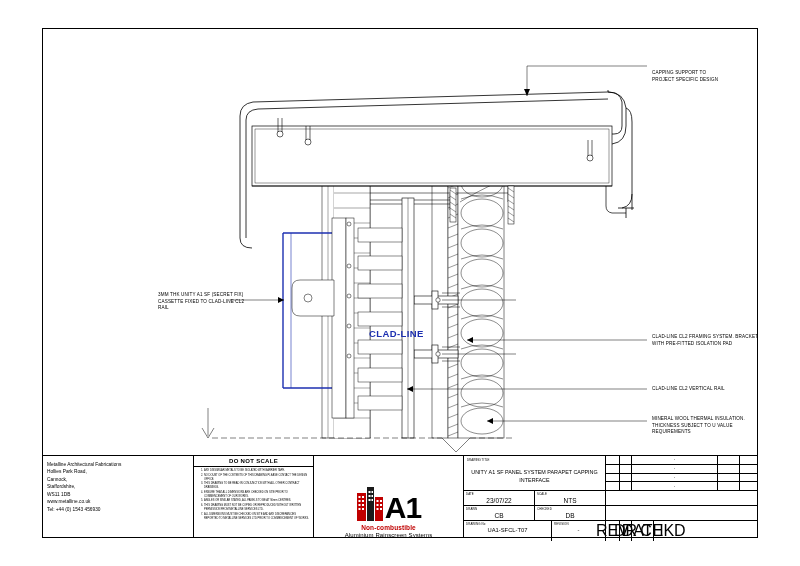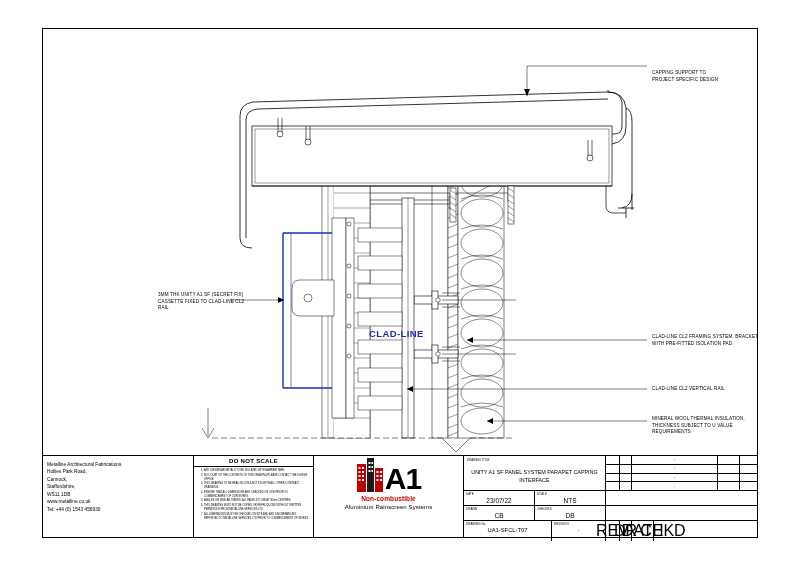--- a/index.html
+++ b/index.html
@@ -95,21 +95,21 @@
     font-size: 2.6px;
     line-height: 1.5;
     color: #000;
   }
   .tb-notes ol li { margin-bottom: 0.8px; }
   .tb-logo {
     width: 150px;
     display: flex;
     flex-direction: column;
     align-items: center;
-    justify-content: flex-start;
+    justify-content: flex-end;
   }
   .logo-row { display: flex; align-items: flex-end; }
   .logo-mark { display:block; }
   .logo-a1 {
     font-size: 30px;
     font-weight: bold;
     color: #000;
     line-height: 0.9;
     letter-spacing: -1px;
     margin-left: 1px;

